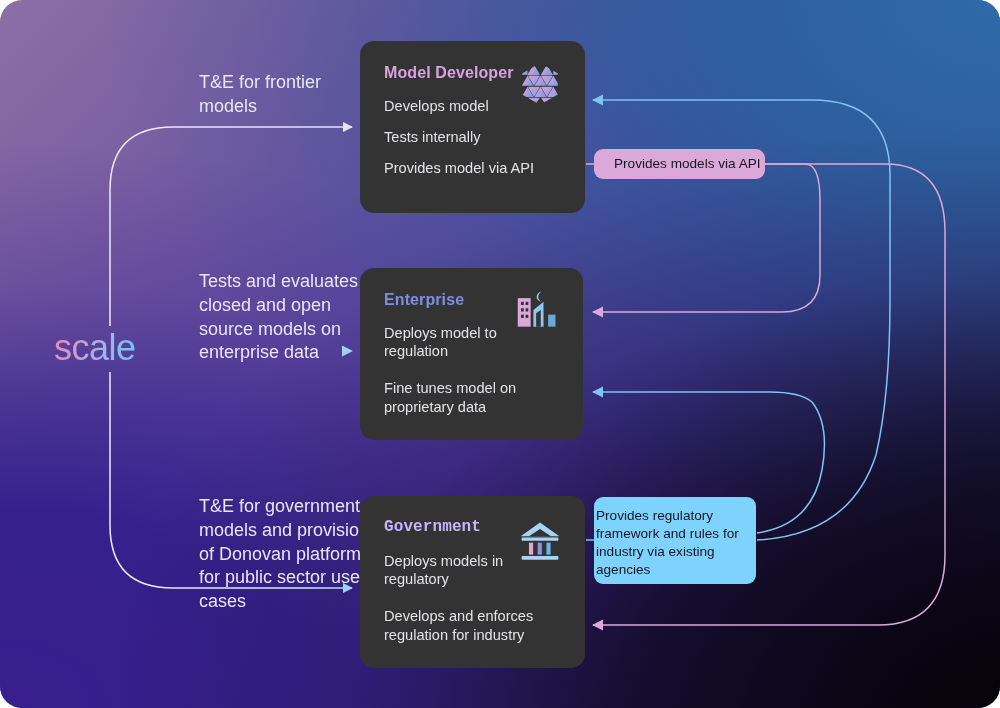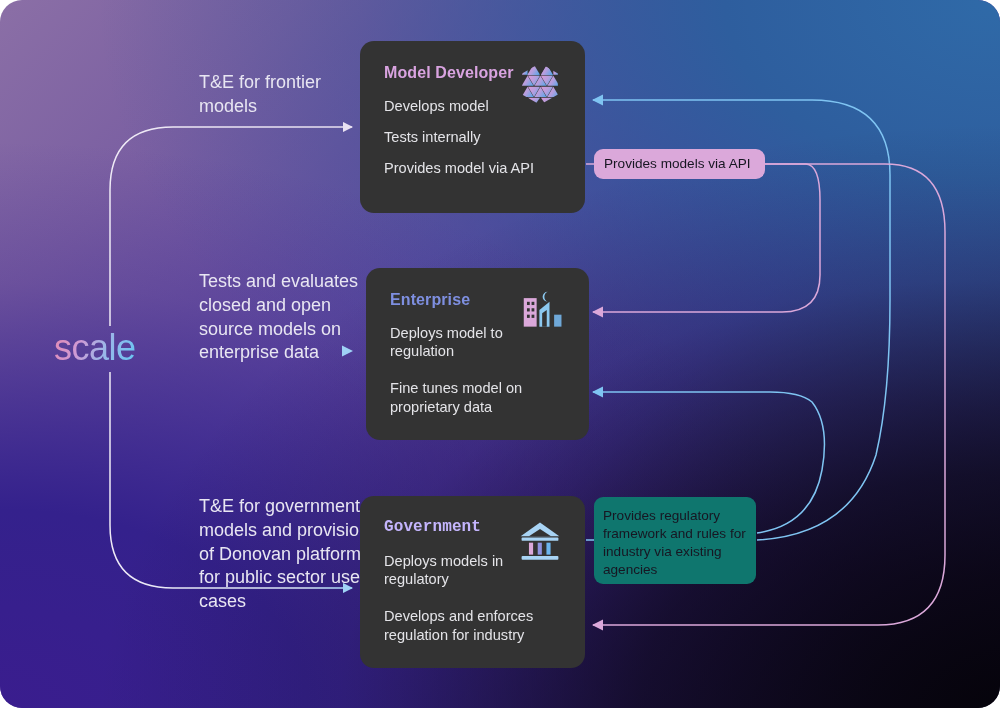--- a/index.html
+++ b/index.html
@@ -22,41 +22,41 @@
   
   .card{position:absolute;background:#333333;border-radius:14px;box-sizing:border-box;
         padding:22px 24px 20px 24px;color:#e9e9ec;}
   .card-title{font-size:16px;font-weight:bold;letter-spacing:.1px;margin:0 0 14px 0;line-height:1.22;}
   .card-line{font-size:14.6px;line-height:1.26;color:#e4e4e8;margin-bottom:13px;max-width:175px;}
   .card-line:last-child{margin-bottom:0;}
   .card-icon{position:absolute;top:20px;right:22px;width:46px;height:46px;}
 
   #card-model{left:360px;top:41px;width:225px;height:172px;}
   #card-model .card-title{color:#d9a3e0;}
-  #card-enterprise{left:360px;top:268px;width:223px;height:172px;margin-left:6px;}
+  #card-enterprise{left:360px;top:268px;width:223px;height:172px;}
   #card-enterprise .card-title{color:#7e8fe0;}
   #card-government{left:360px;top:496px;width:225px;height:172px;}
   #card-government .card-title{color:#c4b5fd;font-family:Liberation Mono, monospace;}
 
   
   .side-label{position:absolute;color:#e8e6f2;font-size:18px;line-height:1.32;}
   #label-te-frontier{left:199px;top:71px;width:170px;}
   #label-tests-eval{left:199px;top:270px;width:165px;}
   #label-te-gov{left:199px;top:495px;width:180px;}
 
   
   #logo{position:absolute;left:54px;top:325px;width:125px;height:48px;}
 
   
   .callout{position:absolute;border-radius:9px;color:#171622;
            font-size:13.6px;line-height:1.33;box-sizing:border-box;}
   #callout-api{left:594px;top:149px;width:171px;height:30px;background:#dba8da;
-               padding:6px 10px;white-space:nowrap;}
-  #callout-reg{left:594px;top:497px;width:162px;height:87px;background:#0f766e;
-               padding:10px 9px;}
+               padding:6px 20px;white-space:nowrap;}
+  #callout-reg{left:594px;top:497px;width:162px;height:87px;background:#7dd3fc;
+               padding:10px 2px;}
 </style>
 </head>
 <body>
 
 <div id="stage">
 
   <div id="bg"></div>
 
   <svg id="svg" viewBox="0 0 1000 708">
     <defs>

